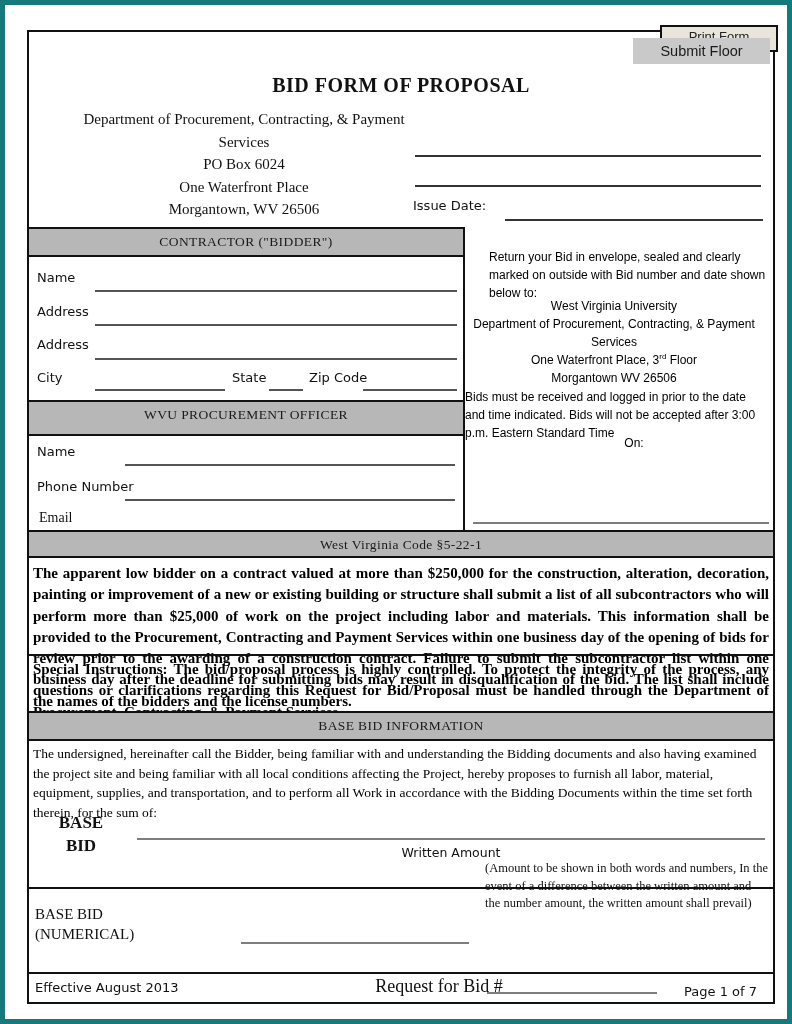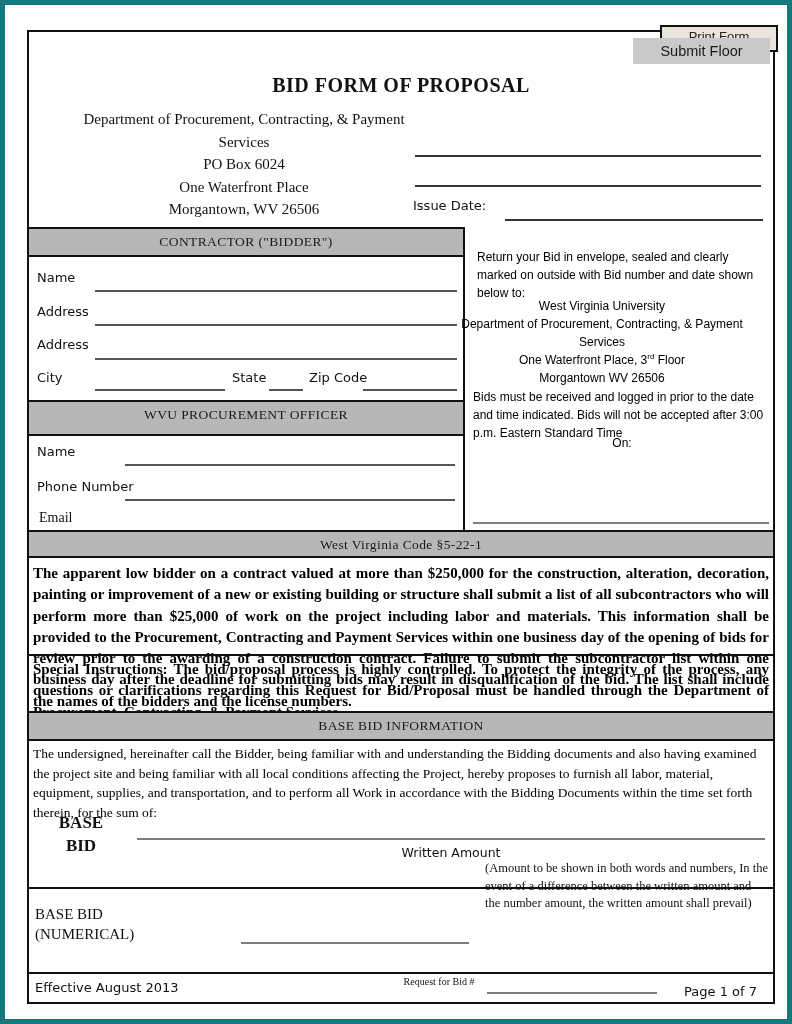--- a/index.html
+++ b/index.html
@@ -15,21 +15,21 @@
        border-top:2px solid #111;border-bottom:2px solid #111;
        text-align:center;font-family:"Liberation Serif",serif;
        font-size:13.5px;color:#1a1a1a;line-height:26px;letter-spacing:.4px;}
   .hline{position:absolute;height:2px;background:#111;}
   .vline{position:absolute;width:2px;background:#111;}
   .uline{position:absolute;height:2px;background:#555;}
   .gline{position:absolute;height:2px;background:#7d7d7d;}
   .boldpara{font-family:"Liberation Serif",serif;font-weight:bold;font-size:15px;
             line-height:1.42;text-align:justify;color:#000;}
   .para{font-family:"Liberation Serif",serif;font-size:13.5px;line-height:1.45;color:#000;}
-  .rc{font-family:"Liberation Sans",sans-serif;font-size:12px;line-height:1.5;color:#000;}
+  .rc{font-family:"Liberation Sans",sans-serif;font-size:12px;line-height:1.5;color:#000;margin-left:12px;}
   .title{font-family:"Liberation Serif",serif;font-weight:bold;font-size:20px;
          letter-spacing:.5px;text-align:center;}
   .btn{position:absolute;box-sizing:border-box;text-align:center;
        font-family:"Liberation Sans",sans-serif;cursor:pointer;}
 </style>
 </head>
 <body>
 
 <div class="page">
 
@@ -83,21 +83,21 @@
 
     <div class="abs rc" style="left:448px;top:216px;width:290px;">Return your Bid in envelope, sealed and clearly marked on outside with Bid number and date shown below to:</div>
 
     <div class="abs rc" style="left:420px;top:265px;width:306px;text-align:center;">
       <div>West Virginia University</div>
       <div>Department of Procurement, Contracting, &amp; Payment Services</div>
       <div><span>One Waterfront Place, 3</span><sup style="font-size:8px;">rd</sup><span> Floor</span></div>
       <div>Morgantown WV 26506</div>
     </div>
 
-    <div class="abs rc" style="left:444px;top:356px;width:298px;">Bids must be received and logged in prior to the date and time indicated.  Bids will not be accepted after 3:00 p.m. Eastern Standard Time</div>
+    <div class="abs rc" style="left:424px;top:356px;width:298px;">Bids must be received and logged in prior to the date and time indicated.  Bids will not be accepted after 3:00 p.m. Eastern Standard Time</div>
     <div class="abs rc" style="left:440px;top:402px;width:306px;text-align:center;">On:</div>
     <div class="gline" style="left:444px;top:490px;width:296px;"></div>
 
     <div class="bar" style="left:0;top:498px;width:744px;height:28px;">West Virginia Code §5-22-1</div>
 
     <div class="abs boldpara" style="left:4px;top:531px;width:736px;">The apparent low bidder on a contract valued at more than $250,000 for the construction, alteration, decoration, painting or improvement of a new or existing building or structure shall submit a list of all subcontractors who will perform more than $25,000 of work on the project including labor and materials. This information shall be provided to the Procurement, Contracting and Payment Services within one business day of the opening of bids for review prior to the awarding of a construction contract. Failure to submit the subcontractor list within one business day after the deadline for submitting bids may result in disqualification of the bid. The list shall include the names of the bidders and the license numbers.</div>
 
     <div class="hline" style="left:0;top:622px;width:744px;"></div>
 
     <div class="abs boldpara" style="left:4px;top:627px;width:736px;">Special Instructions:  The bid/proposal process is highly controlled.  To protect the integrity of the process, any questions or clarifications regarding this Request for Bid/Proposal must be handled through the Department of Procurement, Contracting, &amp; Payment Services.</div>
@@ -117,21 +117,21 @@
 
     <div class="abs serif" style="left:6px;top:872px;font-size:15px;line-height:1.35;">
       <div>BASE BID</div>
       <div>(NUMERICAL)</div>
     </div>
     <div class="gline" style="left:212px;top:910px;width:228px;"></div>
     <div class="abs serif" style="left:456px;top:828px;width:284px;font-size:12.5px;line-height:1.4;">(Amount to be shown in both words and numbers, In the event of a difference between the written amount and the number amount, the written amount shall prevail)</div>
 
     <div class="hline" style="left:0;top:940px;width:744px;"></div>
     <div class="abs lbl" style="left:6px;top:948px;">Effective August 2013</div>
-    <div class="abs serif" style="left:330px;top:944px;width:160px;font-size:10px;text-align:center;">Request for Bid #</div>
+    <div class="abs serif" style="left:330px;top:944px;width:160px;font-size:18px;text-align:center;">Request for Bid #</div>
     <div class="gline" style="left:458px;top:960px;width:170px;"></div>
     <div class="abs lbl" style="left:600px;top:952px;width:136px;text-align:right;padding-right:8px;box-sizing:border-box;">Page 1 of 7</div>
   </div>
 
   <div class="btn" style="left:655px;top:20px;width:118px;height:27px;z-index:5;
        background:#e9e5da;border:2px solid #111;font-size:13px;line-height:20px;color:#222;">Print Form</div>
 
   <div class="btn" style="left:628px;top:33px;width:137px;height:26px;z-index:6;
        background:#c9c9c9;font-size:14.5px;line-height:26px;color:#1a1a1a;">Submit Floor</div>
 

